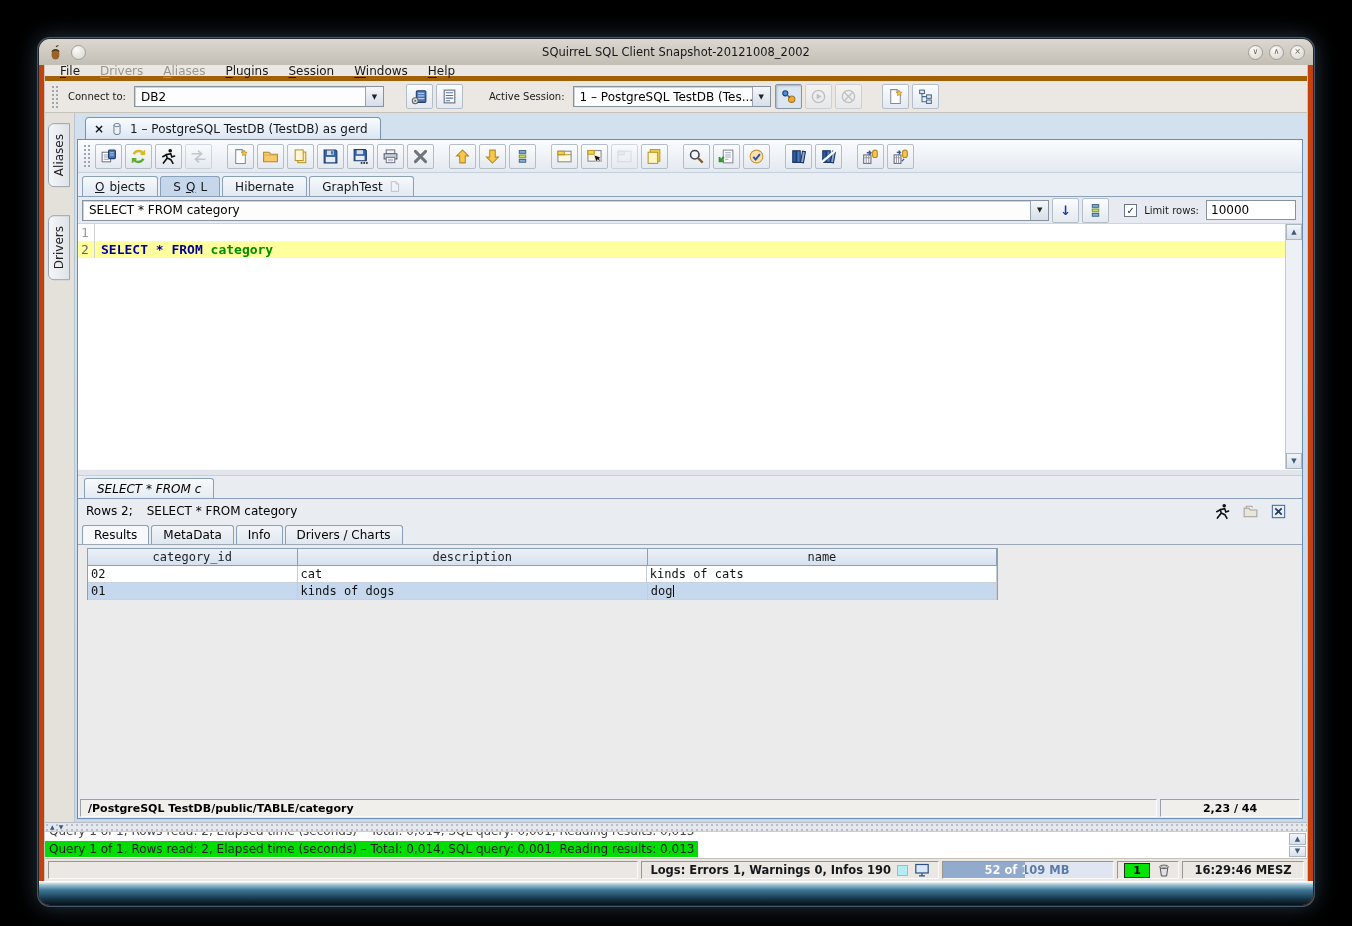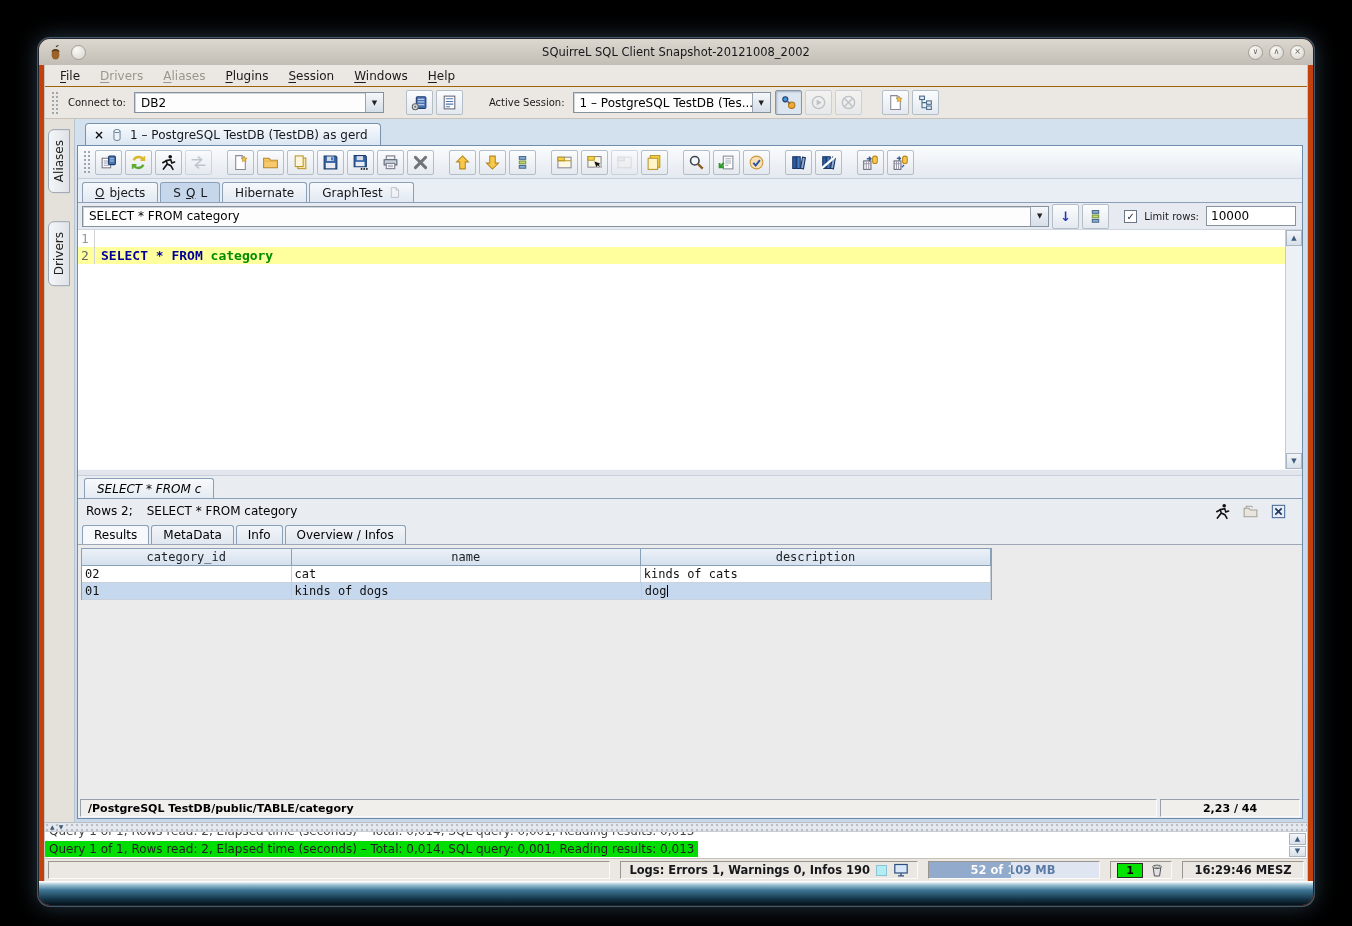--- a/index.html
+++ b/index.html
@@ -19,22 +19,22 @@
                background:radial-gradient(circle at 35% 30%, #fbfaf7, #d8d4cc);
                display:inline-flex; align-items:center; justify-content:center;
                font-size:8px; color:#6a665e; line-height:1; }
   .tb-title { position:absolute; left:0; right:0; text-align:center; font-size:11.5px; color:#17171a; }
   .tb-right { margin-left:auto; display:flex; gap:6px; z-index:1; }
 
   .win-body { flex:1 1 auto; display:flex; flex-direction:column; margin:0 5px;
               background:#ebe8e3; border-left:1px solid #c8c4bc; border-right:1px solid #c8c4bc; min-height:0; }
 
   
-  .menubar { height:22px; display:flex; align-items:center; padding-left:6px; gap:2px;
-             background:#ebe8e3; border-bottom:1px solid #a16207; flex:0 0 auto; }
+  .menubar { height:16px; display:flex; align-items:center; padding-left:6px; gap:2px;
+             background:#ebe8e3; border-bottom:5px solid #a16207; flex:0 0 auto; }
   .menu-item { font-size:12px; color:#1a1a1a; padding:2px 9px; }
   .menu-item.dis { color:#9b968e; }
   .menu-item u { text-underline-offset:2px; }
 
   
   .toolbar { height:32px; display:flex; align-items:center; gap:4px; padding:0 4px;
              background:#ebe8e3; border-bottom:1px solid #c6c2ba; flex:0 0 auto; }
   .grip { width:7px; align-self:stretch; margin:4px 2px;
           background-image:radial-gradient(circle at 2px 2px, #a0a6ae 1px, transparent 1.4px);
           background-size:4px 4px; }
@@ -132,21 +132,21 @@
   .res-summary .sqltxt { margin-left:14px; }
   .res-actions { margin-left:auto; display:flex; gap:4px; align-items:center; padding-right:4px; }
   .res-actions .tbtn { width:24px; height:21px; border-color:transparent; background:transparent; }
   .rtabs { height:22px; display:flex; align-items:flex-end; padding-left:4px; gap:2px; flex:0 0 auto;
            border-bottom:1px solid #9ca8b6; }
   .rtab { height:19px; display:flex; align-items:center; padding:0 11px; font-size:12px;
           background:linear-gradient(#f2f5f9,#e0e7ef); border:1px solid #8aa0b8; border-bottom:none;
           border-radius:3px 3px 0 0; }
   .rtab.sel { background:#f6f8fb; }
 
-  .table-area { flex:1; background:#ebebeb; padding:3px 0 0 3px; overflow:hidden; min-height:0; }
+  .table-area { flex:1; background:#ebebeb; padding:3px 0 0 9px; overflow:hidden; min-height:0; }
   .rtable { width:911px; border:1px solid #8aa0b8; border-bottom:none; background:#fff;
             font-family:"DejaVu Sans Mono", monospace; font-size:12px; }
   .tr { display:flex; height:17px; }
   .th, .td { overflow:hidden; white-space:nowrap; line-height:16px; }
   .th { background:linear-gradient(#ecf1f8,#d5e1ee); border-right:1px solid #8aa0b8;
         border-bottom:1px solid #8aa0b8; text-align:center; color:#1c1e22; }
   .td { border-right:1px solid #c4ccd8; border-bottom:1px solid #c9d1dc; padding-left:3px; color:#111; }
   .c0 { width:210px; } .c1 { width:350px; } .c2 { width:351px; }
   .tr.sel .td { background:#c6d8ee; }
   .td.edit { background:#ffff00; }
@@ -167,21 +167,21 @@
   .msg-panel { position:relative; background:#fff; border-top:1px solid #c8cdd4; flex:0 0 auto; }
   .msg-clip { height:7px; overflow:hidden; }
   .msg-clip-inner { font-size:12px; color:#444; transform:translateY(-8px); padding-left:4px; white-space:nowrap; }
   .msg-row { height:19px; display:flex; align-items:center; }
   .msg-green { background:#00dd00; color:#222; font-size:12px; padding:1px 4px; white-space:nowrap; }
   .msg-scroll { position:absolute; right:1px; top:1px; bottom:1px; width:17px; display:flex;
                 flex-direction:column; gap:1px; }
   .msg-scroll .vs-btn { flex:1; height:auto; }
 
   
-  .statusbar { height:23px; display:flex; align-items:stretch; gap:10px; padding:2px 3px;
+  .statusbar { height:23px; display:flex; align-items:stretch; gap:3px; padding:2px 3px;
                background:#ebe8e3; border-top:1px solid #c6c2ba; flex:0 0 auto; }
   .sb-cell { border:1px solid; border-color:#9a968e #fbfaf8 #fbfaf8 #9a968e; display:flex;
              align-items:center; font-size:11.5px; }
   .sb-spacer { flex:1; }
   .sb-logs { padding:0 8px; gap:6px; font-weight:bold; color:#15171a; }
   .chip { width:11px; height:11px; background:#b4ecf4; border:1px solid #8ac4d4; }
   .mini-ic { width:16px; height:16px; display:inline-flex; }
   .mini-ic svg { width:16px; height:16px; }
   .sb-mem { width:172px; position:relative; background:#dfe6f2; overflow:hidden; }
   .mem-fill { position:absolute; left:0; top:0; bottom:0; width:48%; background:#92aacc; }
@@ -657,28 +657,28 @@
                         <path d="M5 5l6 6M11 5l-6 6" stroke="#223a5e" stroke-width="1.6"></path>
                       </svg>
                     </span>
                   </span>
                 </span>
             </div>
             <div class="rtabs" id="result-tabs">
                 <span class="rtab sel">Results</span>
                 <span class="rtab">MetaData</span>
                 <span class="rtab">Info</span>
-                <span class="rtab">Overview / Infos</span>
+                <span class="rtab">Drivers / Charts</span>
               </div>
             <div class="table-area">
               <div class="rtable" id="rtable">
                   <div class="tr">
                     <span class="th c0">category_id</span>
+                    <span class="th c2">description</span>
                     <span class="th c1">name</span>
-                    <span class="th c2">description</span>
                   </div>
                   <div class="tr">
                     <span class="td c0">02</span>
                     <span class="td c1">cat</span>
                     <span class="td c2">kinds of cats</span>
                   </div>
                   <div class="tr sel">
                     <span class="td c0">01</span>
                     <span class="td c2">kinds of dogs</span>
                     <span class="td c1 edit">dog<span class="caret"></span></span>

